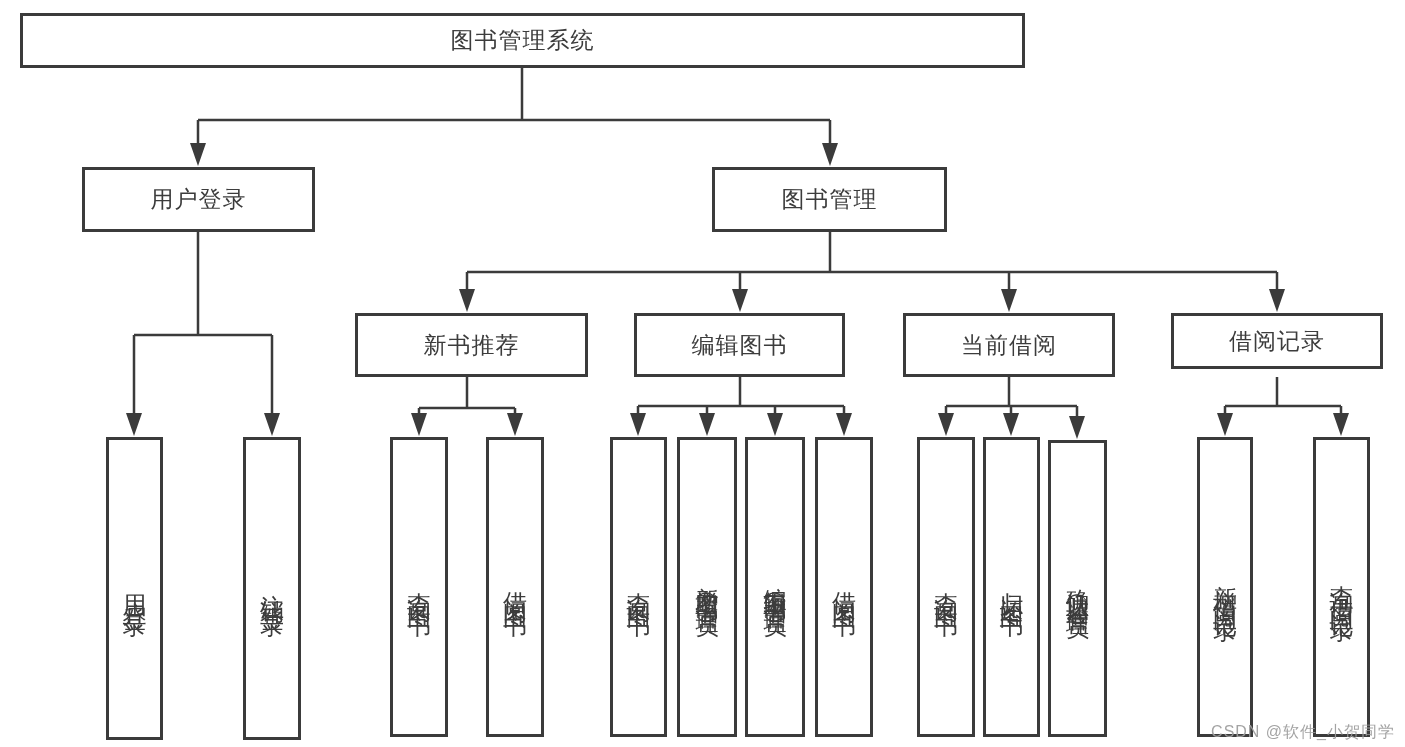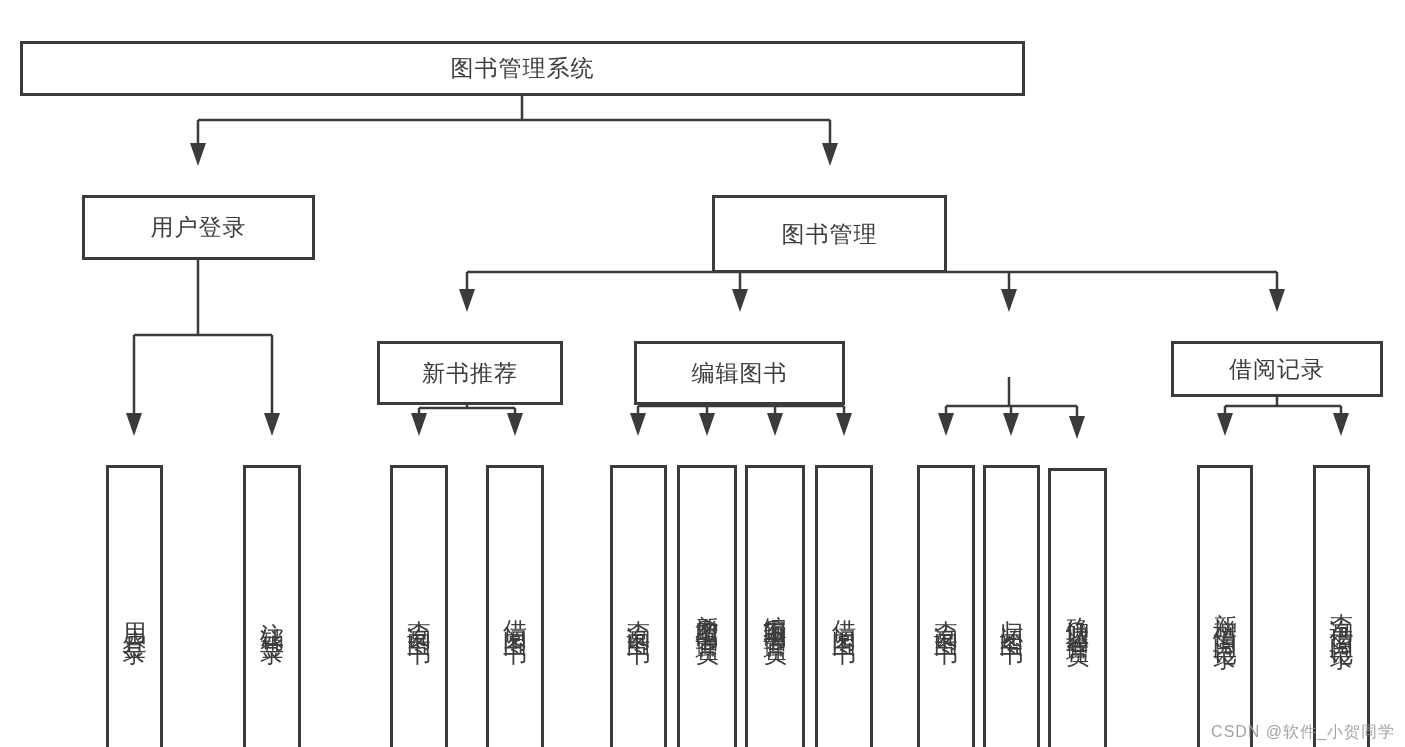--- a/index.html
+++ b/index.html
@@ -1,20 +1,20 @@
 <!DOCTYPE html>
 <html><head>
 <meta charset="utf-8">
 <style>
   html,body{margin:0;padding:0;background:#fff;}
   body{font-family:"Liberation Sans","DejaVu Sans",sans-serif;}
   .canvas{position:relative;width:1405px;height:747px;background:#fff;overflow:hidden;}
   .wires{position:absolute;left:0;top:0;z-index:1;}
   .box{position:absolute;z-index:2;background:#fff;border:3px solid #3b3b3b;
-       box-sizing:border-box;display:flex;align-items:center;justify-content:center;margin-top:28px;}
+       box-sizing:border-box;display:flex;align-items:center;justify-content:center;}
   .box.h span{font-size:23px;color:#3c3c3c;letter-spacing:1px;white-space:nowrap;}
   .box.v span{writing-mode:vertical-rl;text-orientation:mixed;font-size:24px;
               letter-spacing:7px;color:#3c3c3c;line-height:1;}
   .box.v.long span{letter-spacing:4px;font-size:23px;}
   .watermark{position:absolute;right:10px;bottom:4px;z-index:3;font-size:16px;
              color:rgba(158,158,158,0.95);letter-spacing:1px;white-space:nowrap;}
 </style>
 </head>
 <body>
 
@@ -60,29 +60,32 @@
     </g>
   </svg>
 
   <div class="box h" style="left:20px;top:13px;width:1005px;height:55px">
     <span>图书管理系统</span>
   </div>
 
   <div class="box h" style="left:82px;top:167px;width:233px;height:65px">
     <span>用户登录</span>
   </div>
-  <div class="box h" style="left:712px;top:167px;width:235px;height:78px">
+  <div class="box h" style="left:712px;top:167px;width:235px;height:65px">
     <span>图书管理</span>
   </div>
 
-  <div class="box h" style="left:377px;top:313px;width:186px;height:64px">
+  <div class="box h" style="left:355px;top:313px;width:233px;height:64px">
     <span>新书推荐</span>
   </div>
   <div class="box h" style="left:634px;top:313px;width:211px;height:64px">
     <span>编辑图书</span>
+  </div>
+  <div class="box h" style="left:903px;top:313px;width:212px;height:64px">
+    <span>当前借阅</span>
   </div>
   <div class="box h" style="left:1171px;top:313px;width:212px;height:56px">
     <span>借阅记录</span>
   </div>
 
   <div class="box v" style="left:106px;top:437px;width:57px;height:303px">
     <span>用户登录</span>
   </div>
   <div class="box v" style="left:243px;top:437px;width:58px;height:303px">
     <span>注销登录</span>

